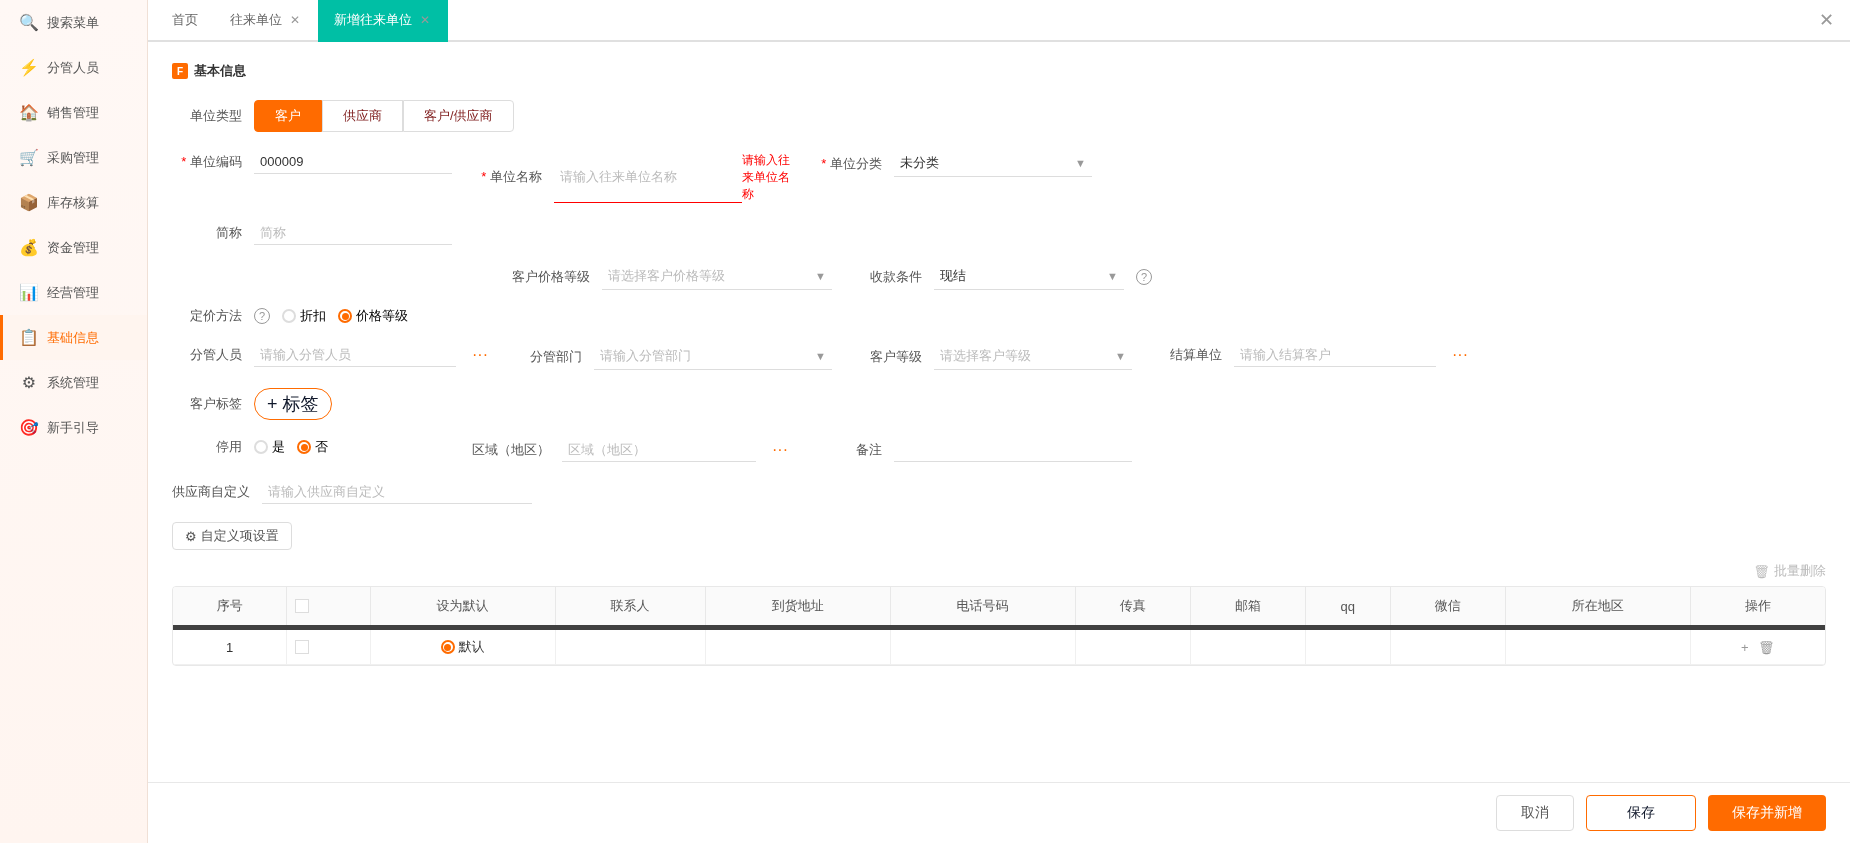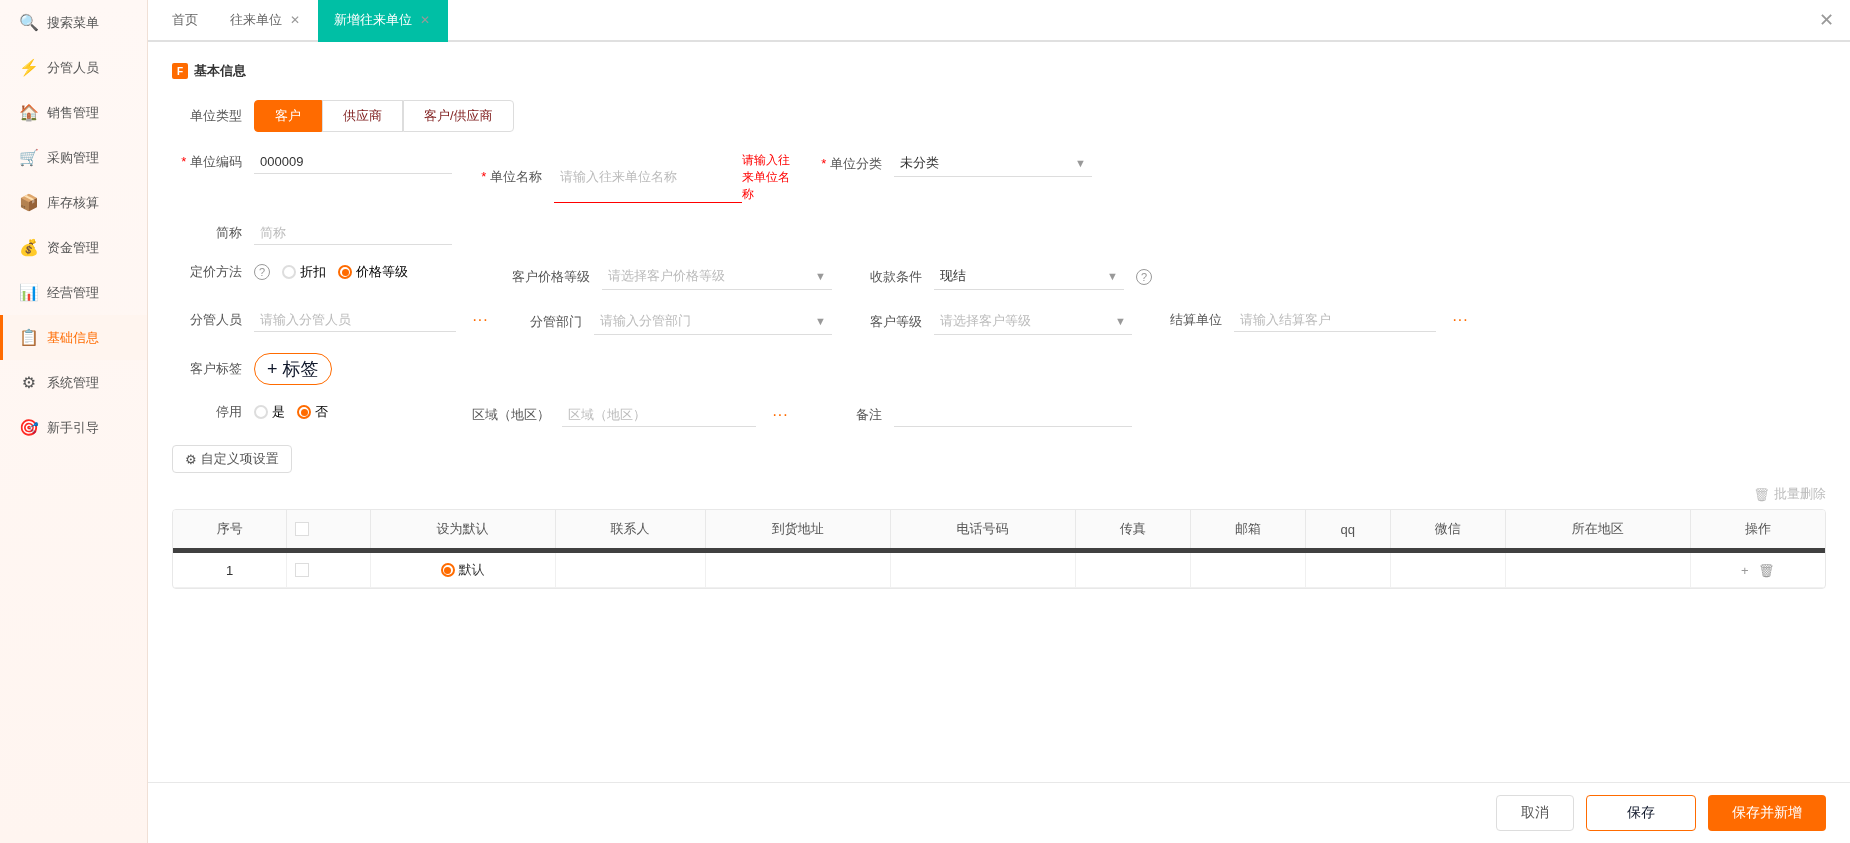--- a/index.html
+++ b/index.html
@@ -444,21 +444,21 @@
     </div>
 
     <div class="form-row">
       <div class="form-field" style="flex: 0 0 280px;">
         <span class="form-label">简称</span>
         <input class="form-input" type="text" placeholder="简称" style="">
       </div>
     </div>
 
     <div class="form-row">
-      <div class="form-field" style="flex: 0 0 320px;">
+      <div class="form-field" style="flex: 0 0 320px; margin-top: 44px;">
         <span class="form-label">定价方法</span>
         <div class="help-icon">?</div>
         <div class="radio-group">
           <div class="radio-item">
             <div class="radio-circle"></div>
             <span>折扣</span>
           </div>
           <div class="radio-item">
             <div class="radio-circle checked">
               <div class="radio-dot"></div>
@@ -538,20 +538,26 @@
         <span class="form-label">区域（地区）</span>
         <input class="form-input" type="text" placeholder="区域（地区）" style="">
         <span class="dots-btn">···</span>
       </div>
       <div class="form-field" style="flex: 0 0 320px;">
         <span class="form-label">备注</span>
         <input class="form-input" type="text" style="">
       </div>
     </div>
 
+    <div class="form-row">
+      <div class="form-field" style="flex: 0 0 360px;">
+        <span class="form-label">供应商自定义</span>
+        <input class="form-input" type="text" placeholder="请输入供应商自定义" style="">
+      </div>
+    </div>
 
     <button class="settings-btn">
       <span>⚙</span>
       <span>自定义项设置</span>
     </button>
 
     <div class="batch-delete">
       <span>🗑</span>
       <span style="cursor:pointer;">批量删除</span>
     </div>

